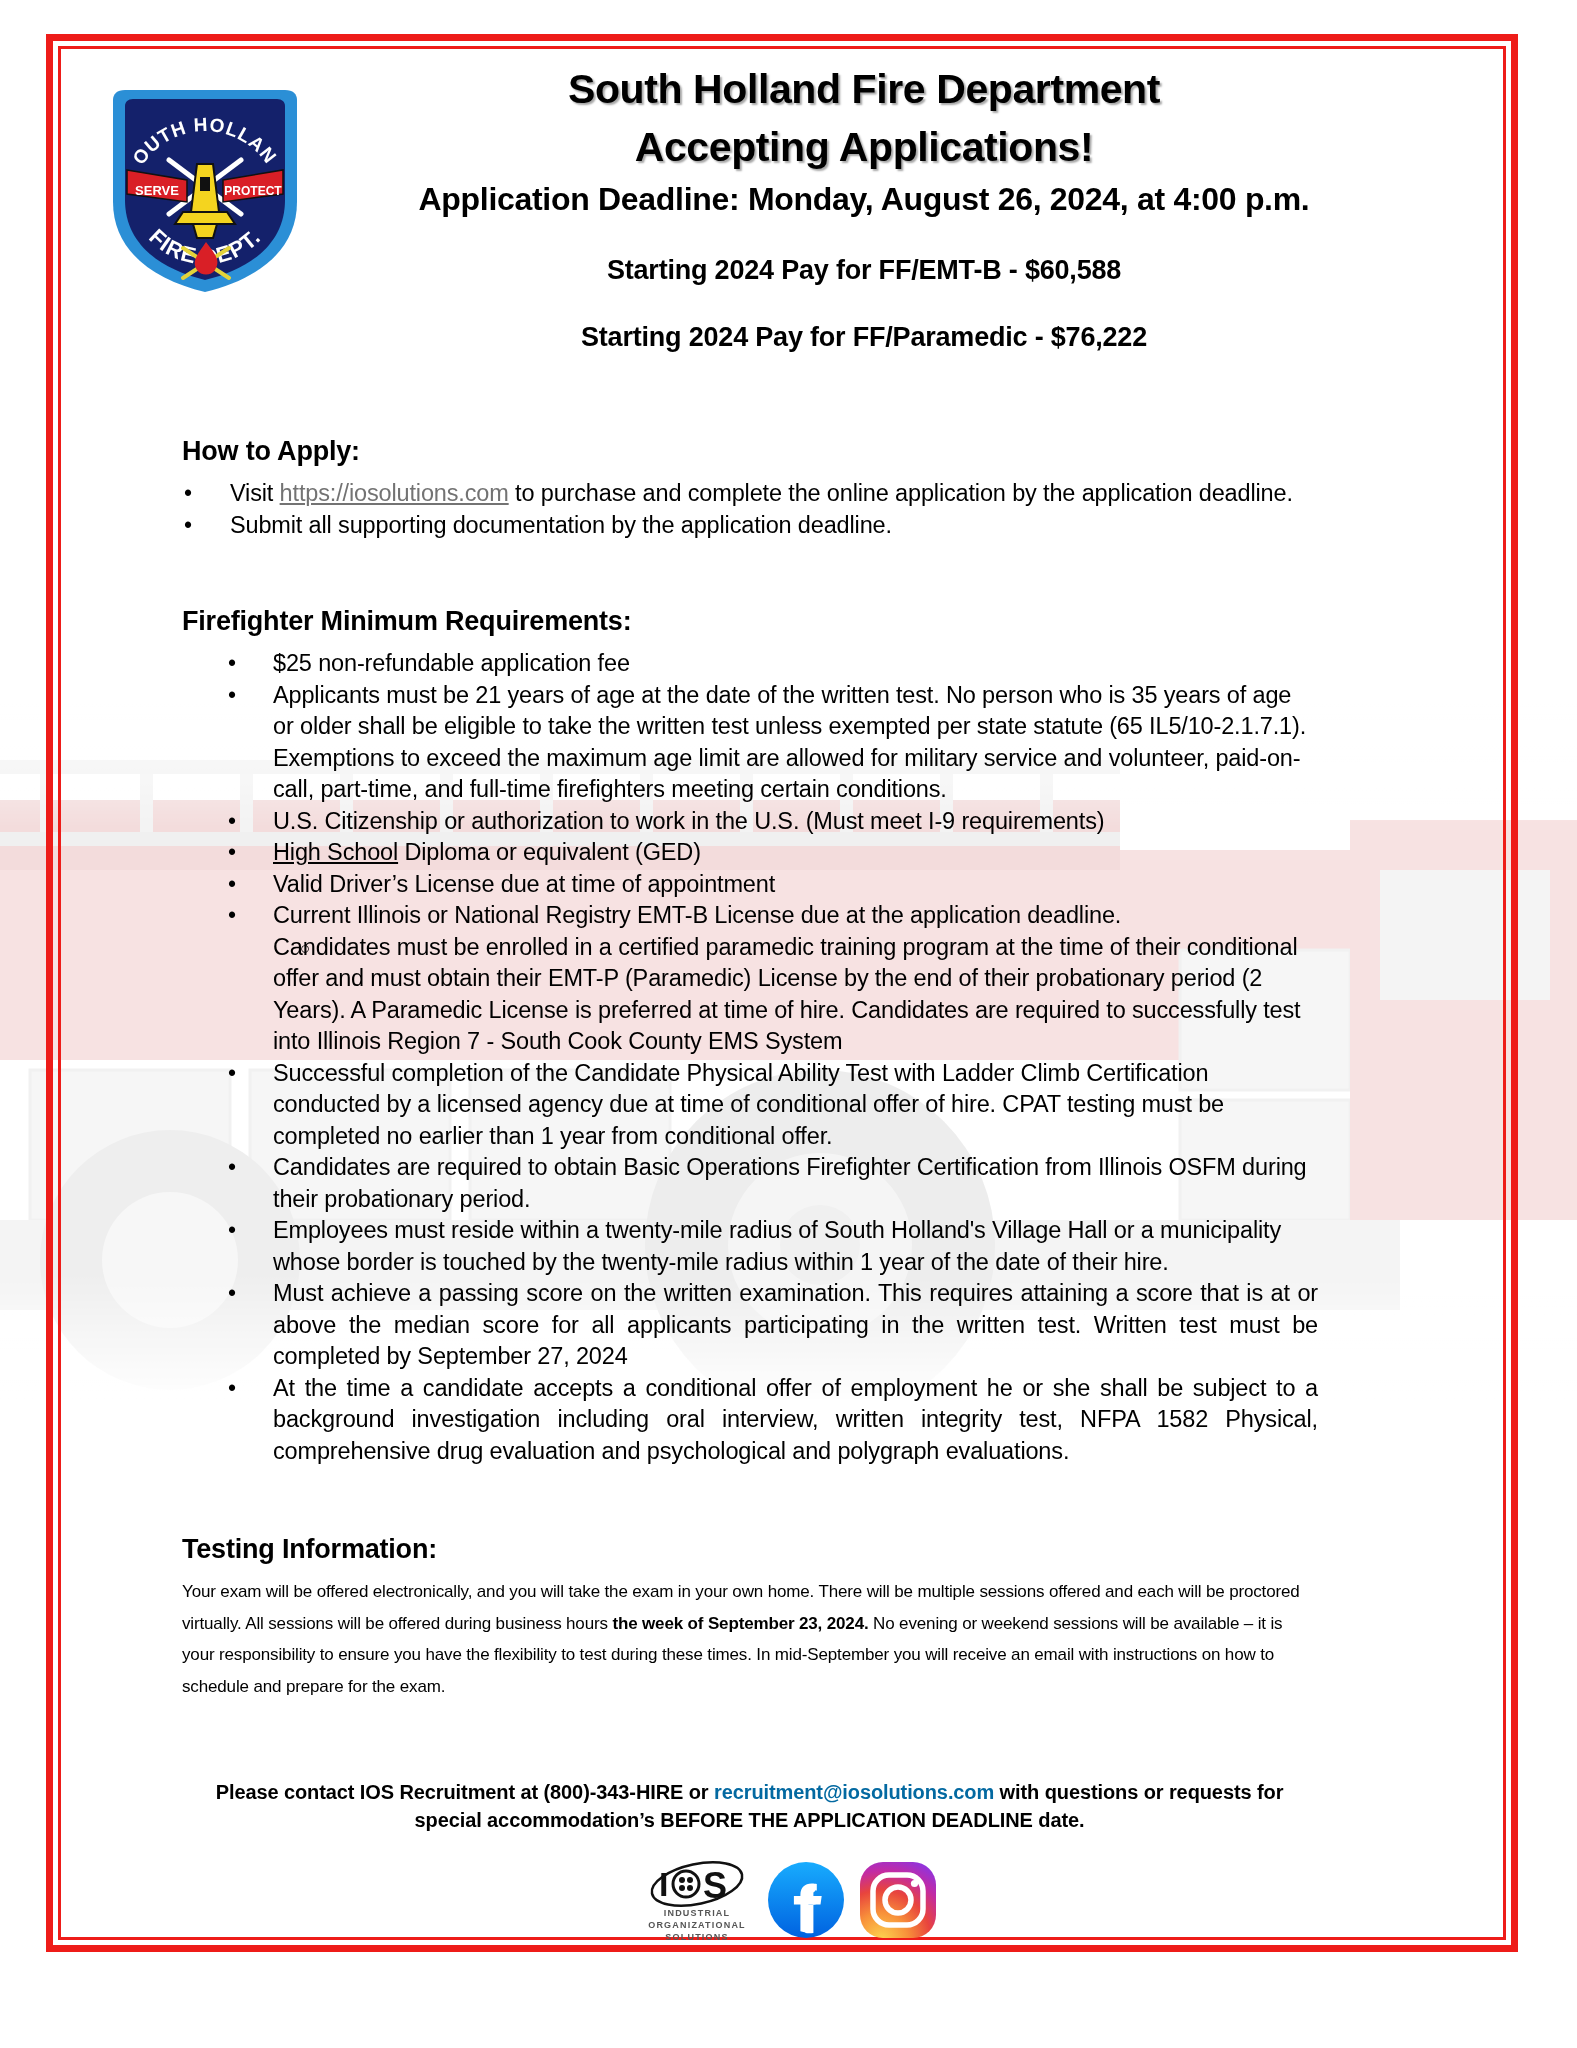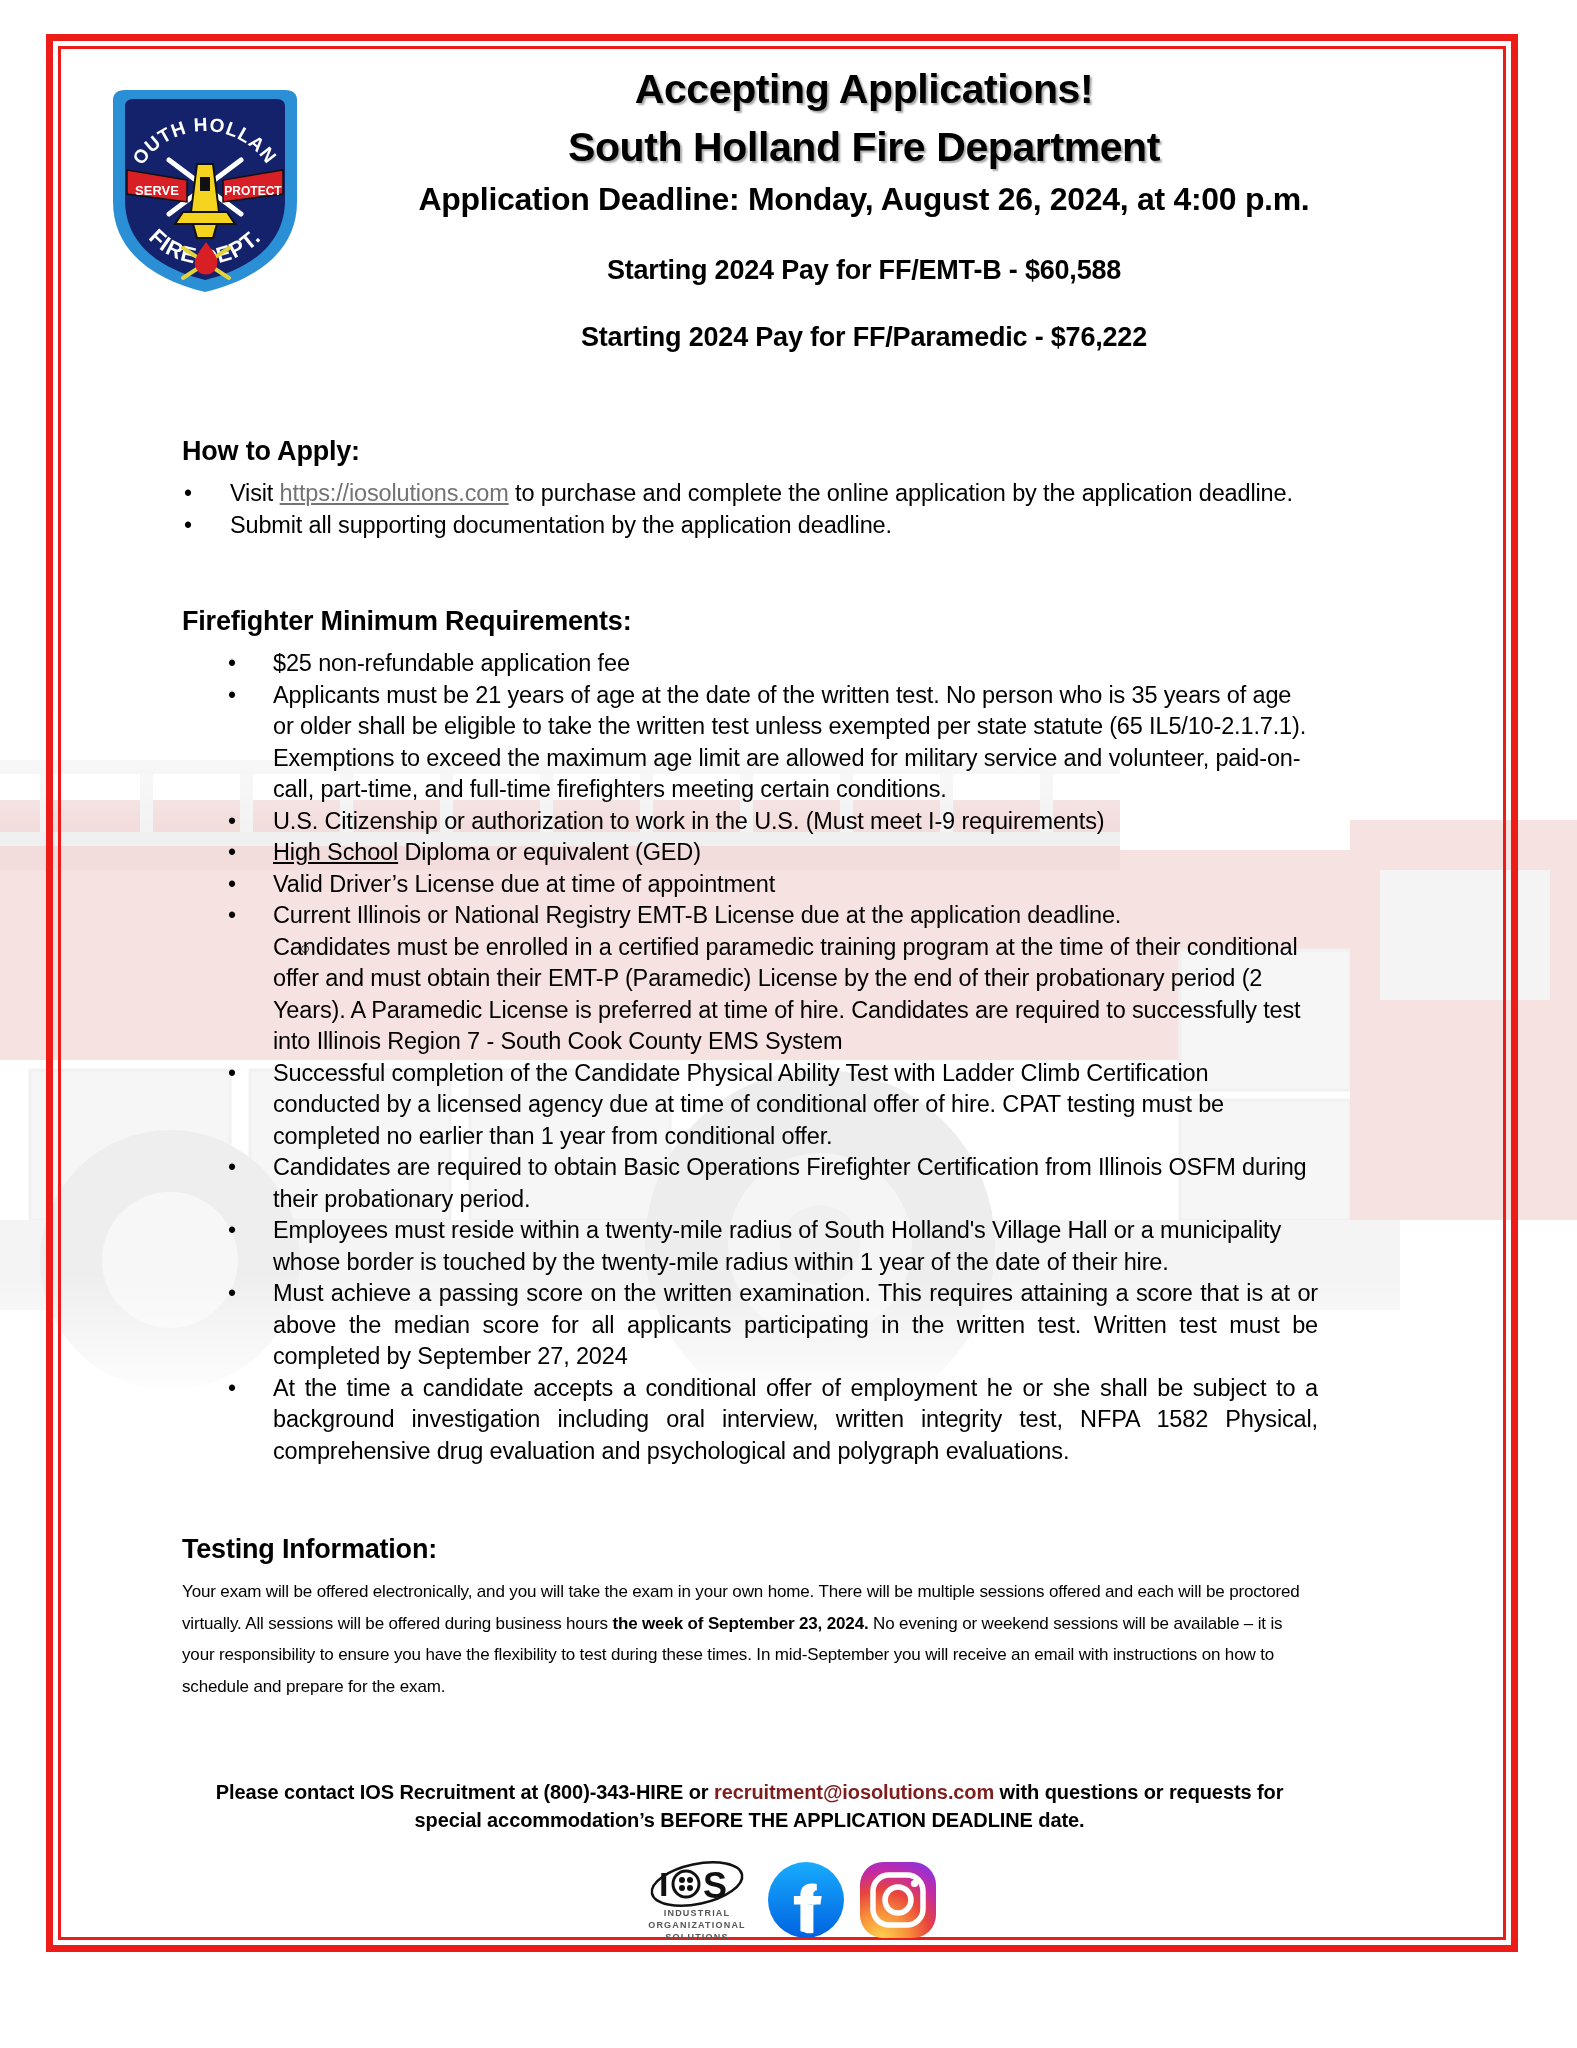--- a/index.html
+++ b/index.html
@@ -210,21 +210,21 @@
     line-height: 28px;
     font-weight: bold;
     letter-spacing: -0.1px;
   }
 
   a.link {
     color: #737373;
     text-decoration: underline;
   }
   a.maillink {
-    color: #7f1d1d;
+    color: #0369a1;
     text-decoration: none;
   }
   .u { text-decoration: underline; }
 
   
   #footer-logos {
     position: absolute;
     left: 0;
     top: 1852px;
     width: 1577px;
@@ -330,22 +330,22 @@
       </text>
 
       <g stroke="#e3d33a" stroke-width="4" stroke-linecap="round">
         <line x1="78" y1="196" x2="124" y2="166"></line>
         <line x1="124" y1="196" x2="78" y2="166"></line>
       </g>
       <path d="M101 160 C110 172 116 178 110 188 C106 194 96 194 92 188 C86 179 93 172 101 160 Z" fill="#d91f26"></path>
     </svg>
 
     <div class="title-wrap">
+      <div class="title-line">South Holland Fire Department</div>
       <div class="title-line">Accepting Applications!</div>
-      <div class="title-line">South Holland Fire Department</div>
       <div class="deadline-line">Application Deadline: Monday, August 26, 2024, at 4:00 p.m.</div>
       <div class="pay-block">
         <div class="pay-line">Starting 2024 Pay for FF/EMT-B - $60,588</div>
         <div class="pay-line">Starting 2024 Pay for FF/Paramedic - $76,222</div>
       </div>
     </div>
   </div>
 
   <div class="section-head" id="how-to-apply-head">How to Apply:</div>
 

